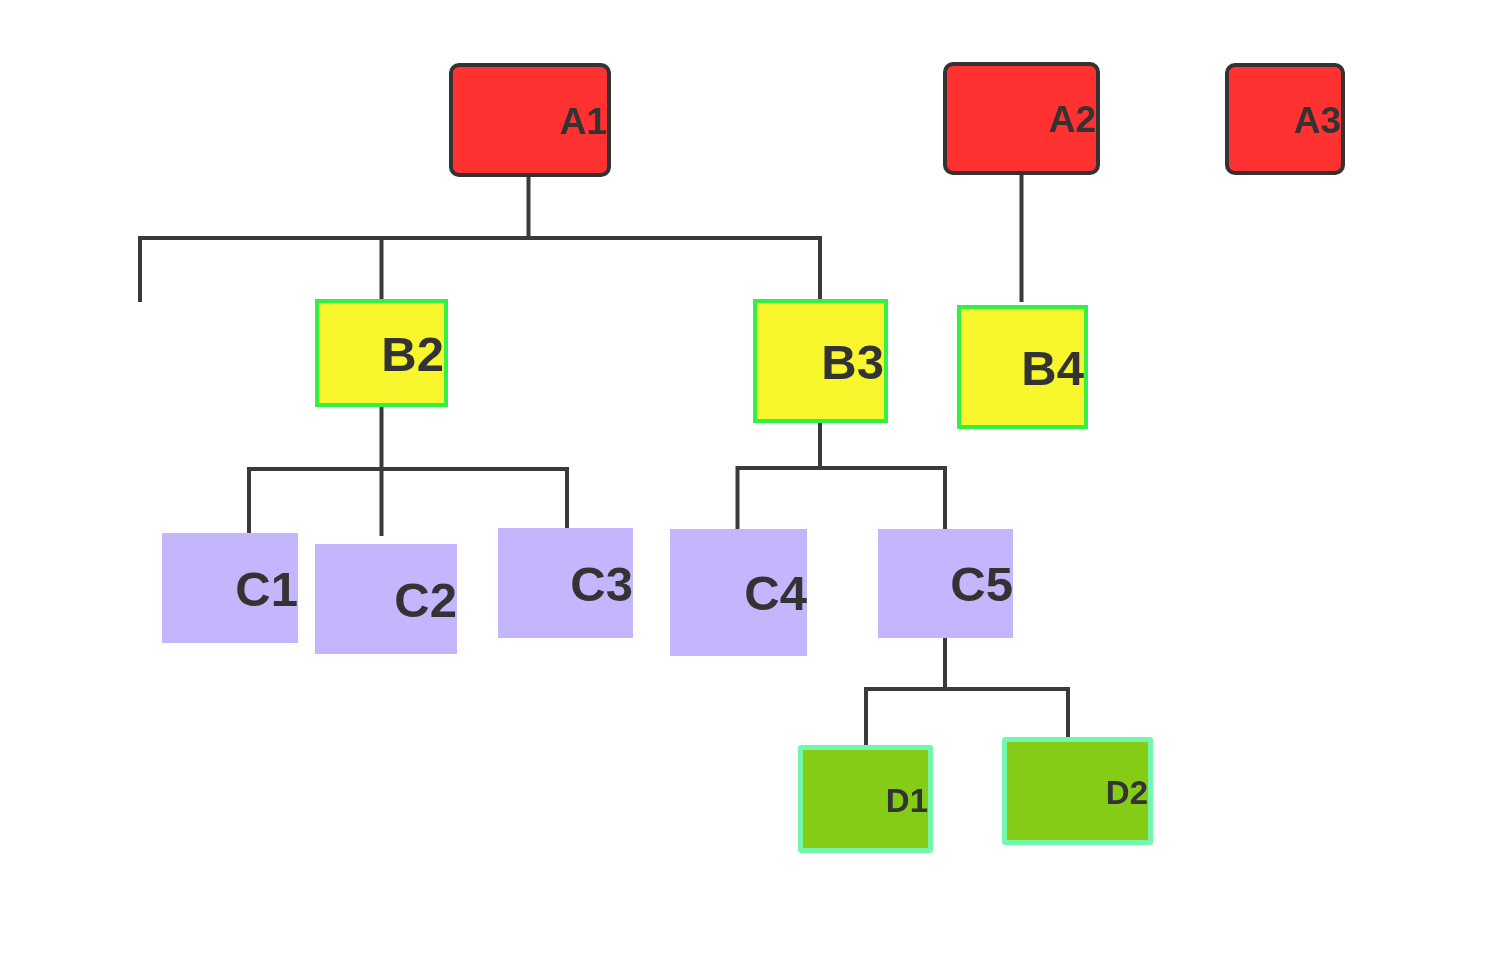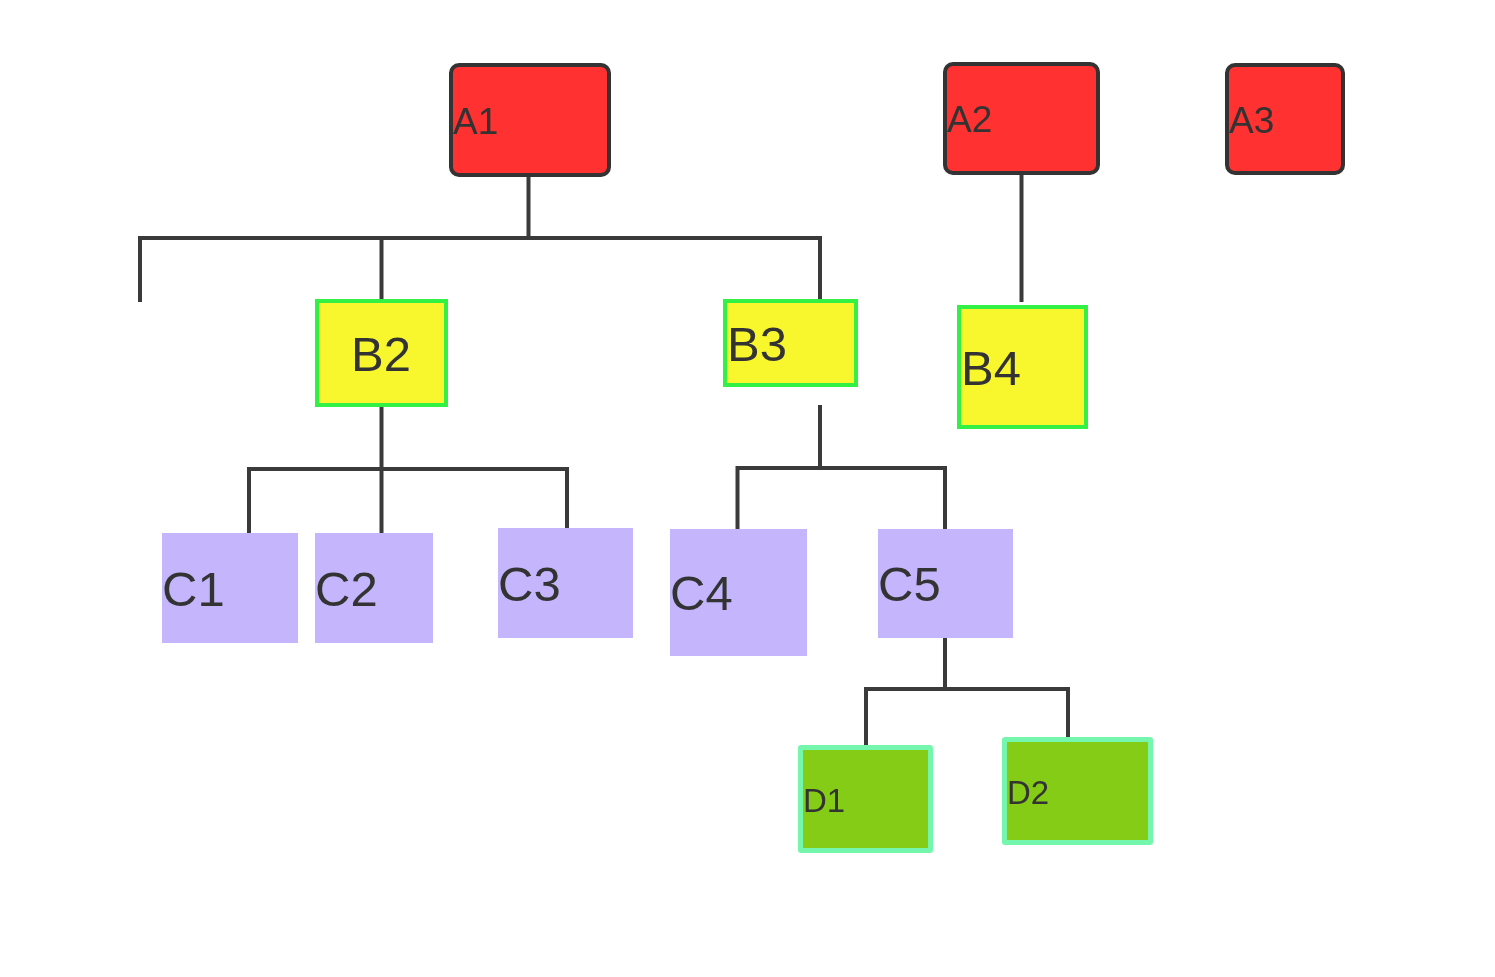--- a/index.html
+++ b/index.html
@@ -26,23 +26,24 @@
     stroke: #3a3a3a;
     stroke-width: 4;
     fill: none;
     stroke-linecap: square;
   }
   .node {
     position: absolute;
     box-sizing: border-box;
     display: flex;
     align-items: center;
-    justify-content: flex-start;
+    justify-content: flex-end;
     color: #333333;
     user-select: none;
+    font-weight: bold;
   }
   .lvl-a {
     background: #ff3131;
     border: 4px solid #333333;
     border-radius: 10px;
     font-size: 37px;
   }
   .lvl-b {
     background: #f8f72e;
     border: 4px solid #33f044;
@@ -83,31 +84,31 @@
   <div class="node lvl-a" style="left:943px; top:62px; width:157px; height:113px;">
     <span class="node-label">A2</span>
   </div>
   <div class="node lvl-a" style="left:1225px; top:63px; width:120px; height:112px;">
     <span class="node-label">A3</span>
   </div>
 
   <div class="node lvl-b" style="left:315px; top:299px; width:133px; height:108px;padding-left:32px;">
     <span class="node-label">B2</span>
   </div>
-  <div class="node lvl-b" style="left:723px; top:299px; width:135px; height:88px;">
+  <div class="node lvl-b" style="left:753px; top:299px; width:135px; height:124px;">
     <span class="node-label">B3</span>
   </div>
   <div class="node lvl-b" style="left:957px; top:305px; width:131px; height:124px;">
     <span class="node-label">B4</span>
   </div>
 
   <div class="node lvl-c" style="left:162px; top:533px; width:136px; height:110px;">
     <span class="node-label">C1</span>
   </div>
-  <div class="node lvl-c" style="left:315px; top:533px; width:118px; height:110px;">
+  <div class="node lvl-c" style="left:315px; top:544px; width:142px; height:110px;">
     <span class="node-label">C2</span>
   </div>
   <div class="node lvl-c" style="left:498px; top:528px; width:135px; height:110px;">
     <span class="node-label">C3</span>
   </div>
   <div class="node lvl-c" style="left:670px; top:529px; width:137px; height:127px;">
     <span class="node-label">C4</span>
   </div>
   <div class="node lvl-c" style="left:878px; top:529px; width:135px; height:109px;">
     <span class="node-label">C5</span>

